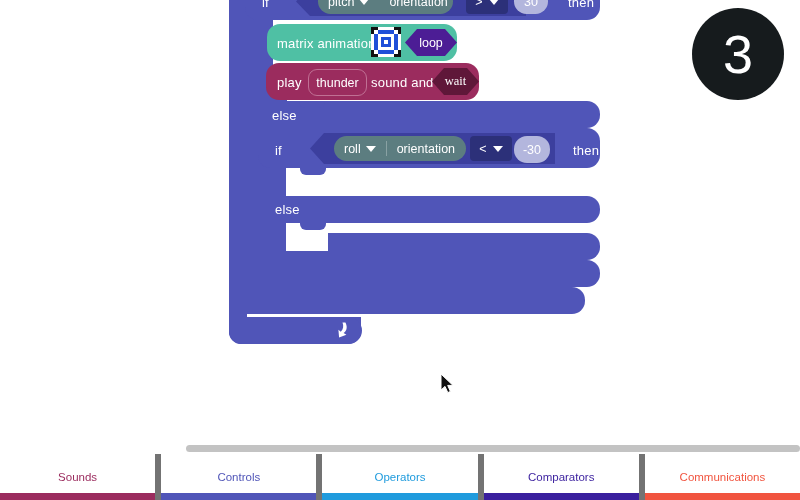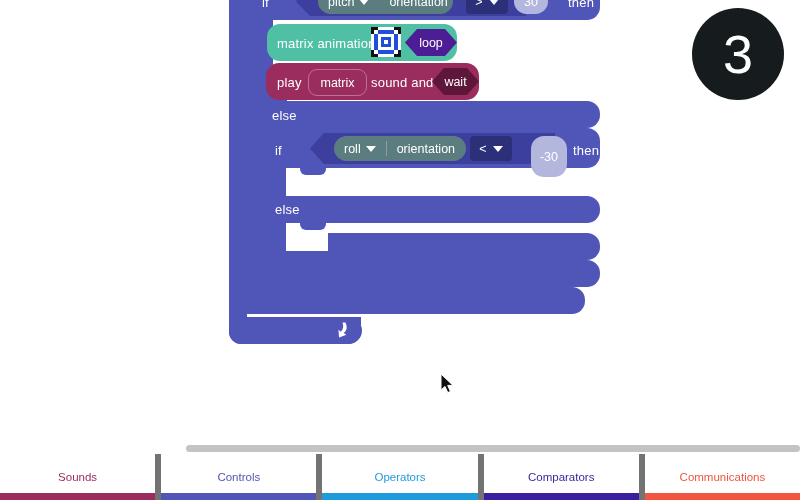--- a/index.html
+++ b/index.html
@@ -71,21 +71,21 @@
   }
   
   .mag{position:absolute;background:#9b2c5e;border-radius:13px;}
   .mag-field{
     position:absolute;background:#9b2c5e;border:1.5px solid #c07094;border-radius:9px;
     display:flex;align-items:center;justify-content:center;color:#fff;font-size:12.5px;
   }
   .mag-hex{
     position:absolute;background:#5f1739;
     clip-path:polygon(12px 0,calc(100% - 12px) 0,100% 50%,calc(100% - 12px) 100%,12px 100%,0 50%);
-    display:flex;align-items:center;justify-content:center;color:#fff;font-size:12.5px;
+    display:flex;align-items:center;justify-content:center;color:#fff;font-size:12.5px;font-family:Liberation Serif, serif;
   }
 
   
   .matrix{position:absolute;display:grid;grid-template-columns:repeat(9,1fr);grid-template-rows:repeat(9,1fr);gap:0;}
   .matrix i{display:block;}
 
   
   #badge{
     position:absolute;right:16px;top:8px;width:92px;height:92px;border-radius:50%;
     background:#161b1d;color:#fff;display:flex;align-items:center;justify-content:center;
@@ -232,21 +232,21 @@
       <i style="background: rgb(255, 255, 255);"></i>
       <i style="background: rgb(255, 255, 255);"></i>
       <i style="background: rgb(17, 17, 17);"></i>
       <i style="background: rgb(17, 17, 17);"></i>
     </div>
 
   <div class="teal-pill" style="left:405px;top:29px;width:52px;height:27px;">loop</div>
 
   <div class="mag" style="left:266px;top:63px;width:213px;height:37px;"></div>
   <div class="lbl" style="left:277px;top:76px;">play</div>
-  <div class="mag-field" style="left:308px;top:69px;width:57px;height:25px;">matrix</div>
+  <div class="mag-field" style="left:308px;top:69px;width:57px;height:25px;">thunder</div>
   <div class="lbl" style="left:371px;top:76px;">sound and</div>
   <div class="mag-hex" style="left:432px;top:68px;width:47px;height:27px;">wait</div>
 
   <div class="blk ctrl" style="left:245px;top:101px;width:355px;height:27px;border-radius:0 13px 13px 0;"></div>
   <div class="notch" style="left:285px;top:101px;width:40px;height:0px;"></div>
   <div class="lbl" style="left:272px;top:109px;">else</div>
 
   <div class="blk ctrl" style="left:258px;top:128px;width:342px;height:40px;border-radius:0 13px 13px 13px;"></div>
   <div class="lbl lbl-if" style="left:275px;top:144px;">if</div>
 
@@ -259,21 +259,21 @@
     </div>
     <div class="divider"></div>
     <div class="sensor-seg">orientation</div>
   </div>
 
   <div class="op-box" style="left:470px;top:136px;width:42px;height:25px;">
     <span>&lt;</span>
     <span class="caret"></span>
   </div>
 
-  <div class="num-pill" style="left:531px;top:136px;width:36px;height:41px;">-30</div>
+  <div class="num-pill" style="left:514px;top:136px;width:36px;height:27px;">-30</div>
 
   <div class="lbl" style="left:573px;top:144px;">then</div>
 
   <div class="notch" style="left:286px;top:168px;width:42px;height:28px;"></div>
 
   <div class="blk ctrl" style="left:272px;top:196px;width:328px;height:27px;border-radius:0 13px 13px 0;"></div>
   <div class="lbl" style="left:275px;top:203px;">else</div>
 
   <div class="notch" style="left:286px;top:223px;width:42px;height:28px;"></div>
 

